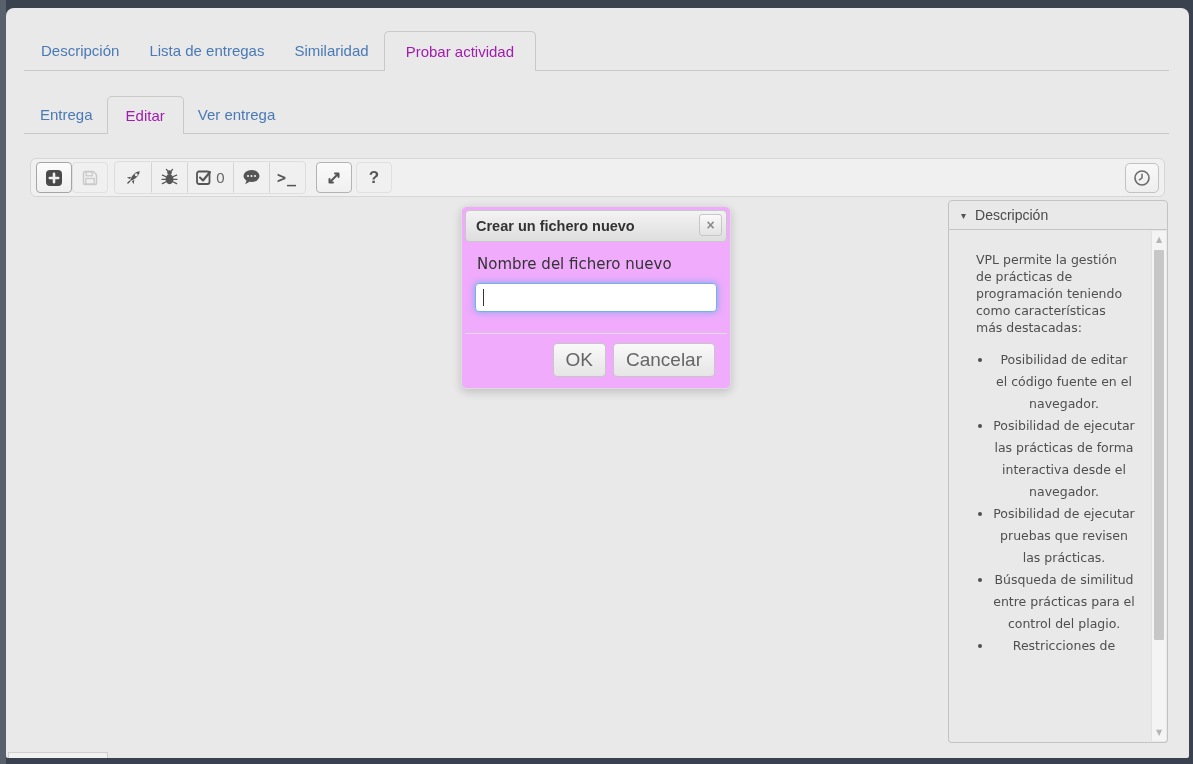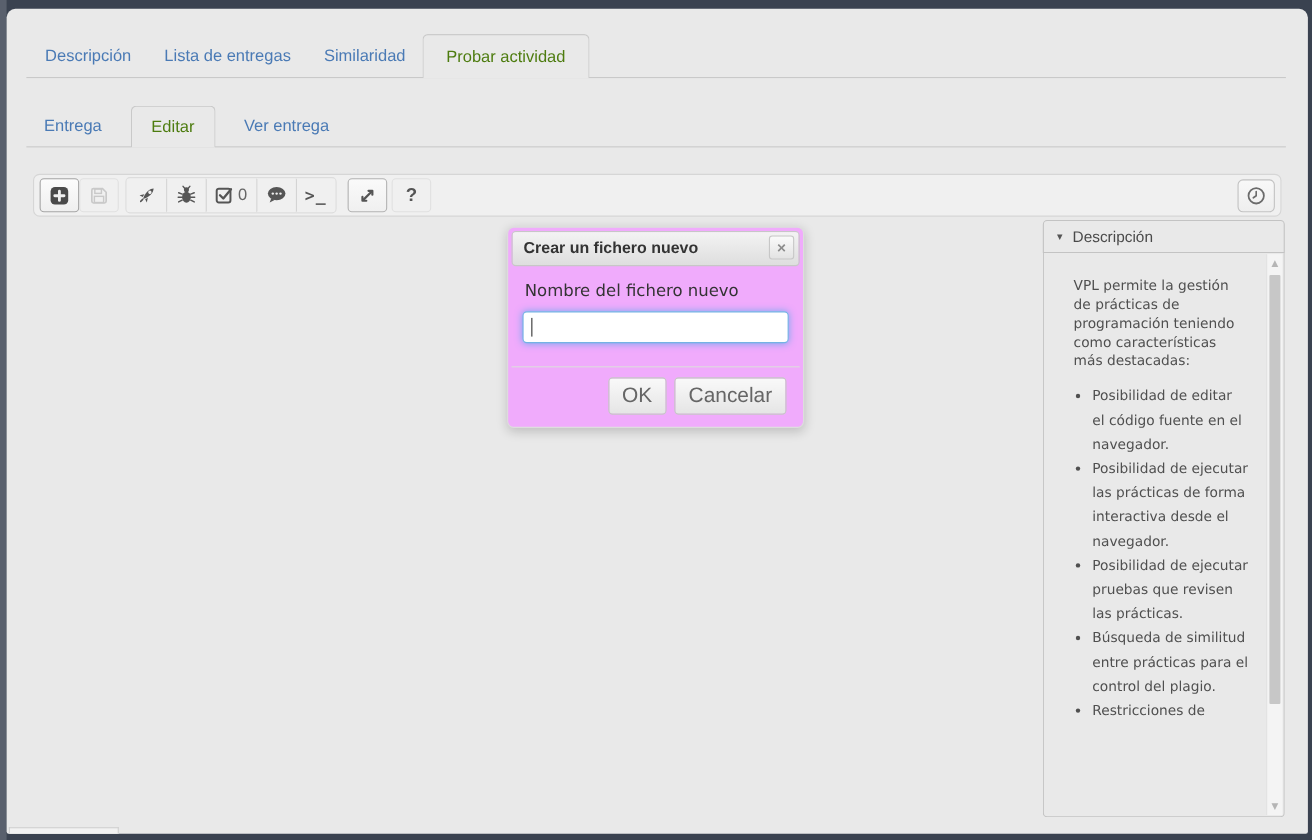--- a/index.html
+++ b/index.html
@@ -16,28 +16,28 @@
     background:#e9e9e9; border-radius:8px 8px 2px 2px;
   }
   .scroll-stub {
     position:absolute; left:2px; bottom:0px; width:100px; height:6px;
     background:#f2f2f2; border:1px solid #cfcfcf; border-bottom:none;
   }
 
   
   .tabrow { position:absolute; left:18px; right:20px; display:flex; align-items:flex-end; border-bottom:1px solid #c9c9c9; }
   .tabrow1 { top:20px; height:43px; padding-left:2px; }
-  .tabrow2 { top:87px; height:39px; padding-left:2px;gap:12px; }
+  .tabrow2 { top:87px; height:39px; padding-left:2px; }
   .tablink {
     color:#4a7ab5; font-size:15px; padding:11px 15px; cursor:pointer; text-decoration:none;
     white-space:nowrap;
   }
   .tabrow2 .tablink { padding:10px 14px; }
   .tab-active {
-    color:#4d7c0f; font-size:15px; padding:11px 21px; white-space:nowrap;
+    color:#a21caf; font-size:15px; padding:11px 21px; white-space:nowrap;
     background:#e9e9e9; border:1px solid #c9c9c9; border-bottom:none;
     border-radius:5px 5px 0 0; margin-bottom:-1px; position:relative;
   }
   .tabrow2 .tab-active { padding:10px 18px; }
 
   
   .toolbar {
     position:absolute; top:150px; left:24px; right:24px; height:39px;
     background:#f0f0f0; border:1px solid #d6d6d6; border-radius:6px;
     display:flex; align-items:center; padding:0 5px;
@@ -105,21 +105,21 @@
   }
   .collapse-glyph { font-size:10px; color:#555; }
   .sidepanel-body {
     position:relative; border:1px solid #c3c3c3; border-top:none; border-radius:0 0 4px 4px;
     height:513px; background:#e9e9e9; overflow:hidden;
     font-family:"DejaVu Sans", sans-serif;
   }
   .sidepanel-text { margin:21px 32px 0 27px; color:#4f4f4f; font-size:12.5px; }
   .sidepanel-text p { line-height:17px; margin-bottom:13px; }
   .sidepanel-text ul { padding-left:17px; }
-  .sidepanel-text li { line-height:22px; }
+  .sidepanel-text li { line-height:22px;text-align:center; }
   .vscrollbar {
     position:absolute; top:1px; bottom:1px; right:1px; width:15px;
     background:#f4f4f4; border-left:1px solid #e2e2e2;
   }
   .scroll-arrow { position:absolute; left:0; width:100%; height:15px; display:flex; align-items:center; justify-content:center;
     color:#b5b5b5; font-size:8px; cursor:pointer; }
   .scroll-arrow.up { top:1px; }
   .scroll-arrow.down { bottom:1px; }
   .scroll-thumb { position:absolute; left:2px; right:2px; top:19px; height:390px; background:#c7c7c7; border-radius:1px; cursor:pointer; }
 

